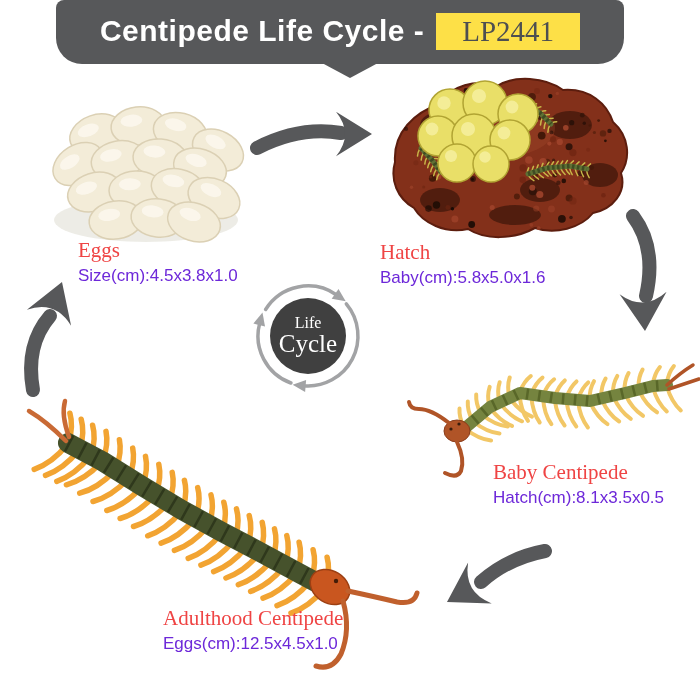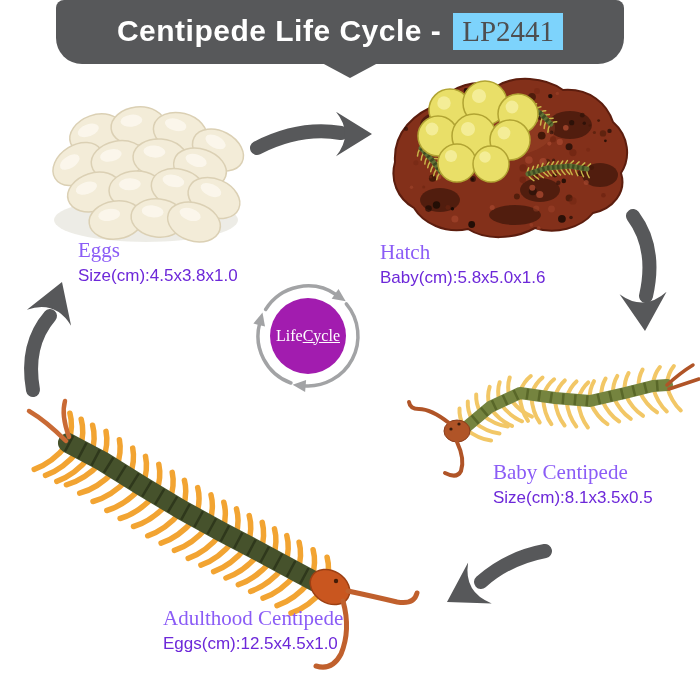--- a/index.html
+++ b/index.html
@@ -5,37 +5,37 @@
   html,body{margin:0;padding:0;background:#ffffff;}
   #canvas{position:relative;width:700px;height:700px;background:#ffffff;overflow:hidden;
           font-family:"Liberation Sans",sans-serif;}
   .layer{position:absolute;left:0;top:0;}
   
   .banner{position:absolute;left:56px;top:0;width:568px;height:64px;background:#57585a;
           border-radius:8px 8px 26px 26px;display:flex;align-items:center;justify-content:center;}
   .banner-inner{display:flex;align-items:center;gap:12px;margin-top:-2px;}
   .banner-title{font-family:"Liberation Sans",sans-serif;font-weight:700;font-size:30px;
                 color:#ffffff;letter-spacing:.5px;white-space:nowrap;}
-  .lp-box{background:#7dd3fc;color:#4e4f51;font-family:"Liberation Serif",serif;
-          font-size:29px;line-height:34px;padding:1px 9px 2px;white-space:nowrap;}
+  .lp-box{background:#fde047;color:#4e4f51;font-family:"Liberation Serif",serif;
+          font-size:29px;line-height:34px;padding:1px 26px 2px;white-space:nowrap;}
   .banner-notch{position:absolute;left:322px;top:63px;width:56px;height:15px;background:#57585a;
                 clip-path:polygon(0 0,100% 0,50% 100%);}
   
   .fig{position:absolute;}
   
   .label{position:absolute;}
-  .label .name{font-family:"Liberation Serif",serif;font-size:21px;color:#8b5cf6;line-height:1.15;}
+  .label .name{font-family:"Liberation Serif",serif;font-size:21px;color:#ef4444;line-height:1.15;}
   .label .size{font-family:"Liberation Sans",sans-serif;font-size:17px;color:#6d28d9;
                line-height:1.15;margin-top:4px;}
   
   .logo{position:absolute;left:270px;top:298px;width:76px;height:76px;border-radius:50%;
-        background:#a21caf;display:flex;flex-direction:row;align-items:center;
+        background:#404040;display:flex;flex-direction:column;align-items:center;
         justify-content:center;color:#ffffff;font-family:"Liberation Serif",serif;}
   .logo .l1{font-size:16px;line-height:1;}
-  .logo .l2{font-size:16px;line-height:1.05;text-decoration:underline;}
+  .logo .l2{font-size:25px;line-height:1.05;}
 </style>
 </head>
 <body>
 
 <div id="canvas">
 
   <svg class="layer" width="700" height="700" viewBox="0 0 700 700">
     <g fill="#57585a">
       <path d="M257,148 Q300,126 341,133" fill="none" stroke="#57585a" stroke-width="14" stroke-linecap="round"></path>
       <path d="M372,134 L336,156.3 Q354,134 336,111.7 Z"></path>
@@ -462,20 +462,20 @@
   <div class="label" style="left:78px;top:238px">
     <div class="name">Eggs</div>
     <div class="size">Size(cm):4.5x3.8x1.0</div>
   </div>
   <div class="label" style="left:380px;top:240px">
     <div class="name">Hatch</div>
     <div class="size">Baby(cm):5.8x5.0x1.6</div>
   </div>
   <div class="label" style="left:493px;top:460px">
     <div class="name">Baby Centipede</div>
-    <div class="size">Size(cm):8.1x3.5x0.5</div>
+    <div class="size">Hatch(cm):8.1x3.5x0.5</div>
   </div>
   <div class="label" style="left:163px;top:606px">
     <div class="name">Adulthood Centipede</div>
     <div class="size">Eggs(cm):12.5x4.5x1.0</div>
   </div>
 
 </div>
 
 </body></html>

